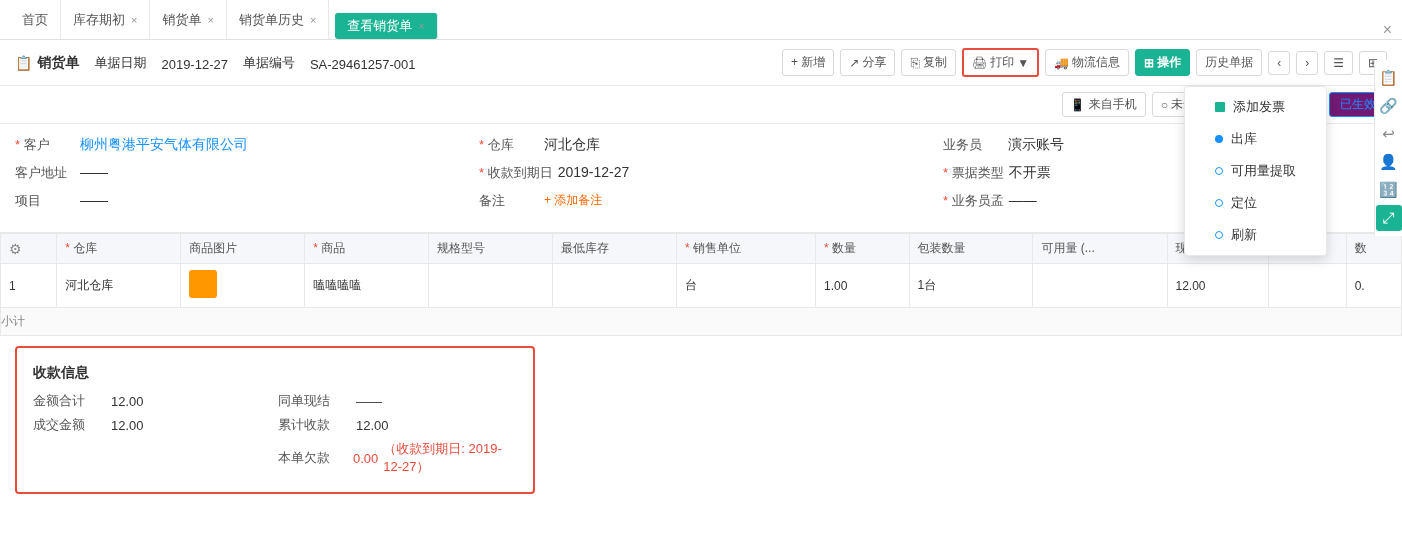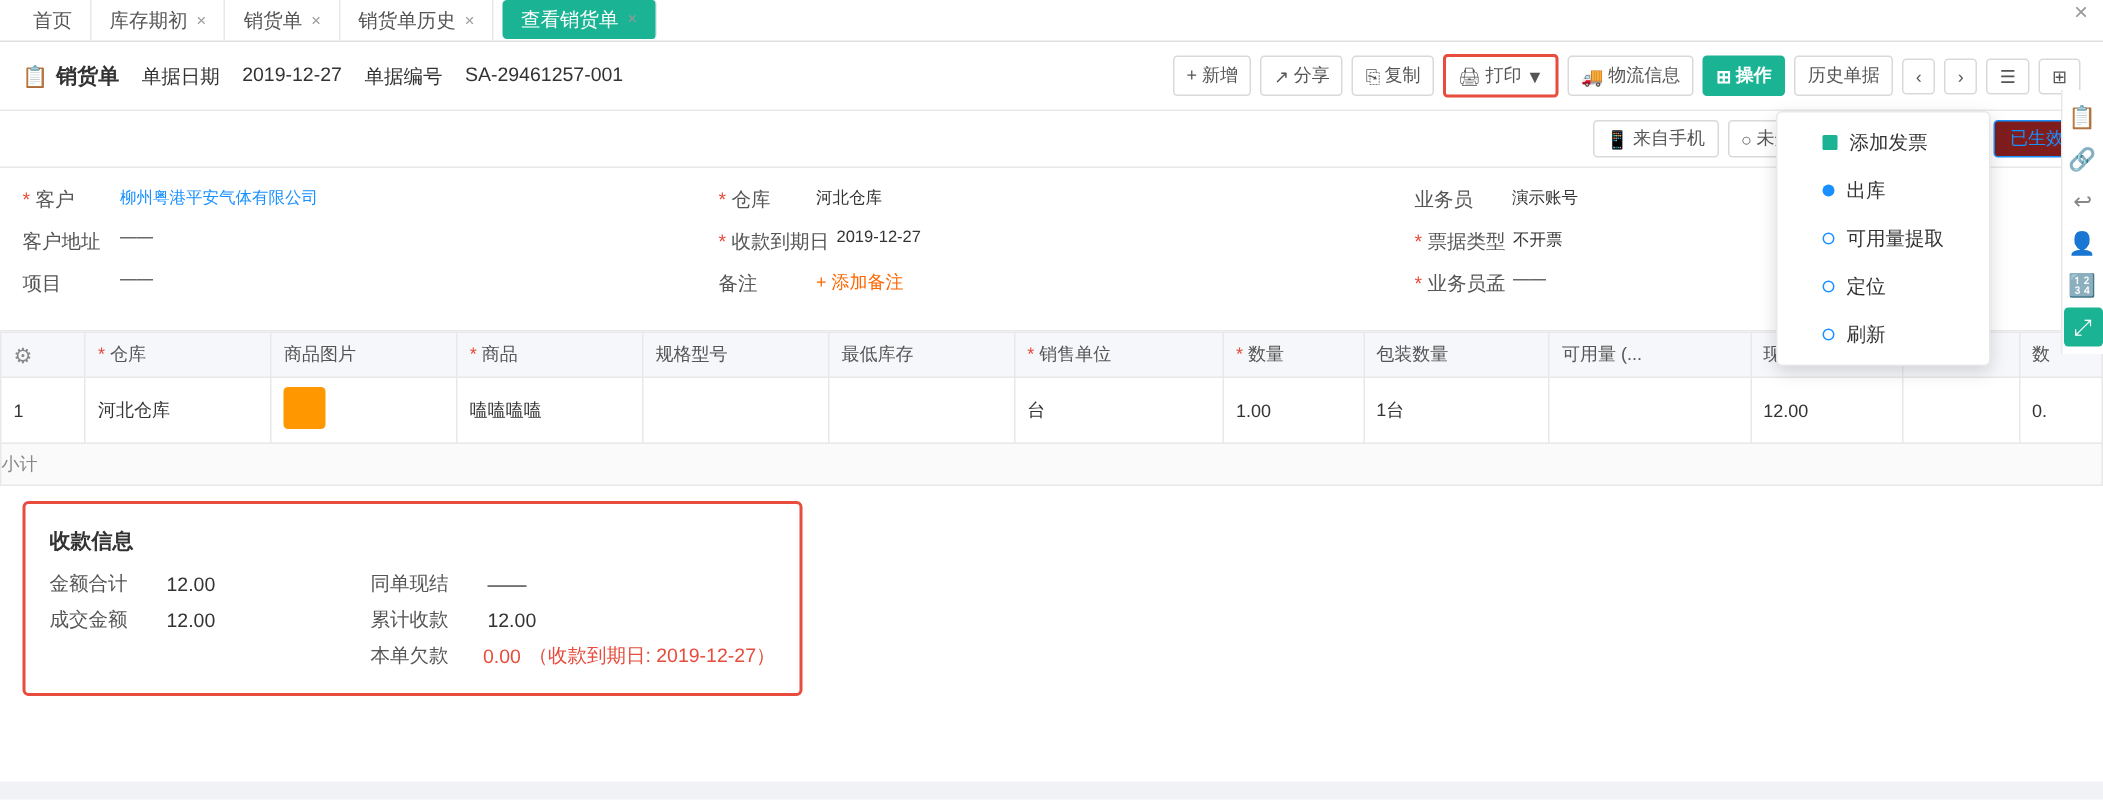--- a/index.html
+++ b/index.html
@@ -1,22 +1,22 @@
 <!DOCTYPE html>
 <html><head>
   <meta charset="utf-8">
   <style>
     * { box-sizing: border-box; margin: 0; padding: 0; }
     body { font-family: 'Microsoft YaHei', '微软雅黑', sans-serif; font-size: 13px; background: #f0f2f5; color: #333; }
 
     
     .tab-bar {
-      display: flex; align-items: flex-start; background: #fff;
+      display: flex; align-items: flex-end; background: #fff;
       border-bottom: 1px solid #e0e0e0; padding: 0 10px;
-      height: 28px; position: relative;
+      height: 40px; position: relative;
     }
     .tab-item {
       display: flex; align-items: center; padding: 0 12px;
       height: 100%; cursor: pointer; color: #555; font-size: 13px;
       border-right: 1px solid #e8e8e8;
     }
     .tab-item .close-btn {
       margin-left: 6px; color: #999; font-size: 11px; cursor: pointer;
     }
     .tab-active-green {
@@ -29,21 +29,21 @@
     
     .main-area { background: #fff; min-height: 493px; }
 
     
     .doc-header {
       display: flex; align-items: center; padding: 8px 15px;
       background: #fff; border-bottom: 1px solid #e8e8e8;
     }
     .doc-title-icon { color: #1890ff; font-size: 14px; margin-right: 5px; }
     .doc-title { font-weight: bold; color: #333; font-size: 14px; margin-right: 15px; }
-    .doc-meta { display: flex; align-items: flex-start; gap: 15px; color: #555; font-size: 13px; }
+    .doc-meta { display: flex; align-items: flex-end; gap: 15px; color: #555; font-size: 13px; }
     .doc-meta span { color: #333; }
     .toolbar-right { margin-left: auto; display: flex; align-items: center; gap: 6px; position: relative; }
     .toolbar-btn {
       display: flex; align-items: center; gap: 3px;
       padding: 4px 8px; border: 1px solid #d9d9d9; border-radius: 3px;
       background: #fff; cursor: pointer; color: #555; font-size: 12px;
       white-space: nowrap;
     }
     .toolbar-btn-teal { background: #1ab394; color: #fff; border-color: #1ab394; font-weight: bold; }
 
@@ -55,32 +55,32 @@
     }
     .sub-btn {
       display: flex; align-items: center; gap: 3px;
       padding: 3px 8px; border: 1px solid #d9d9d9; border-radius: 3px;
       background: #fff; cursor: pointer; color: #555; font-size: 12px;
     }
     .status-badge {
       padding: 3px 10px; border-radius: 3px; font-size: 12px;
       border: 1px solid; cursor: pointer;
     }
-    .badge-effect { background: #7f1d1d; border-color: #1890ff; color: #1890ff; }
+    .badge-effect { background: #701a75; border-color: #1890ff; color: #1890ff; }
     .badge-cancel { background: #fff1f0; border-color: #ff4d4f; color: #ff4d4f; }
 
     
     .form-area {
       padding: 12px 15px; background: #fff; border-bottom: 1px solid #e8e8e8;
     }
     .form-row { display: flex; align-items: center; margin-bottom: 10px; gap: 20px; }
     .form-field { display: flex; align-items: flex-start; gap: 5px; flex: 1; }
     .field-label { color: #555; white-space: nowrap; min-width: 60px; }
     .field-label.required::before { content: '* '; color: #e74c3c; }
-    .field-value { color: #333; font-size: 11px; }
+    .field-value { color: #333; font-size: 14px; }
     .field-value.link { color: #1890ff; cursor: pointer; }
     .add-note-btn { color: #ff6600; cursor: pointer; font-size: 12px; }
     .add-note-btn::before { content: '+ '; }
     .data-table {
       width: 100%; border-collapse: collapse; font-size: 12px;
     }
     .data-table th {
       background: #f5f7fa; border: 1px solid #e8e8e8;
       padding: 6px 8px; text-align: left; font-weight: normal; color: #555;
       white-space: nowrap;
@@ -93,21 +93,21 @@
     .subtotal-row td { background: #fafafa; color: #888; }
     .gear-icon { color: #888; font-size: 14px; }
     .product-img { width: 28px; height: 28px; background: #ff9800; border-radius: 3px; display: inline-block; }
 
     
     .payment-section {
       margin: 10px 15px; border: 2px solid #e74c3c; border-radius: 4px;
       padding: 16px 16px; background: #fff; max-width: 520px;
     }
     .payment-title { font-weight: bold; font-size: 14px; margin-bottom: 10px; }
-    .payment-grid { display: grid; grid-template-columns: 1fr; gap: 6px; }
+    .payment-grid { display: grid; grid-template-columns: 1fr 1fr; gap: 6px; }
     .payment-row { display: flex; align-items: center; gap: 8px; font-size: 13px; }
     .payment-label { color: #555; min-width: 70px; }
     .payment-value { color: #333; }
     .payment-value.red { color: #e74c3c; }
 
     
     .dropdown-menu {
       position: absolute; top: 38px; right: 60px;
       background: #fff; border: 1px solid #e8e8e8;
       border-radius: 4px; box-shadow: 0 4px 12px rgba(0,0,0,0.15);

